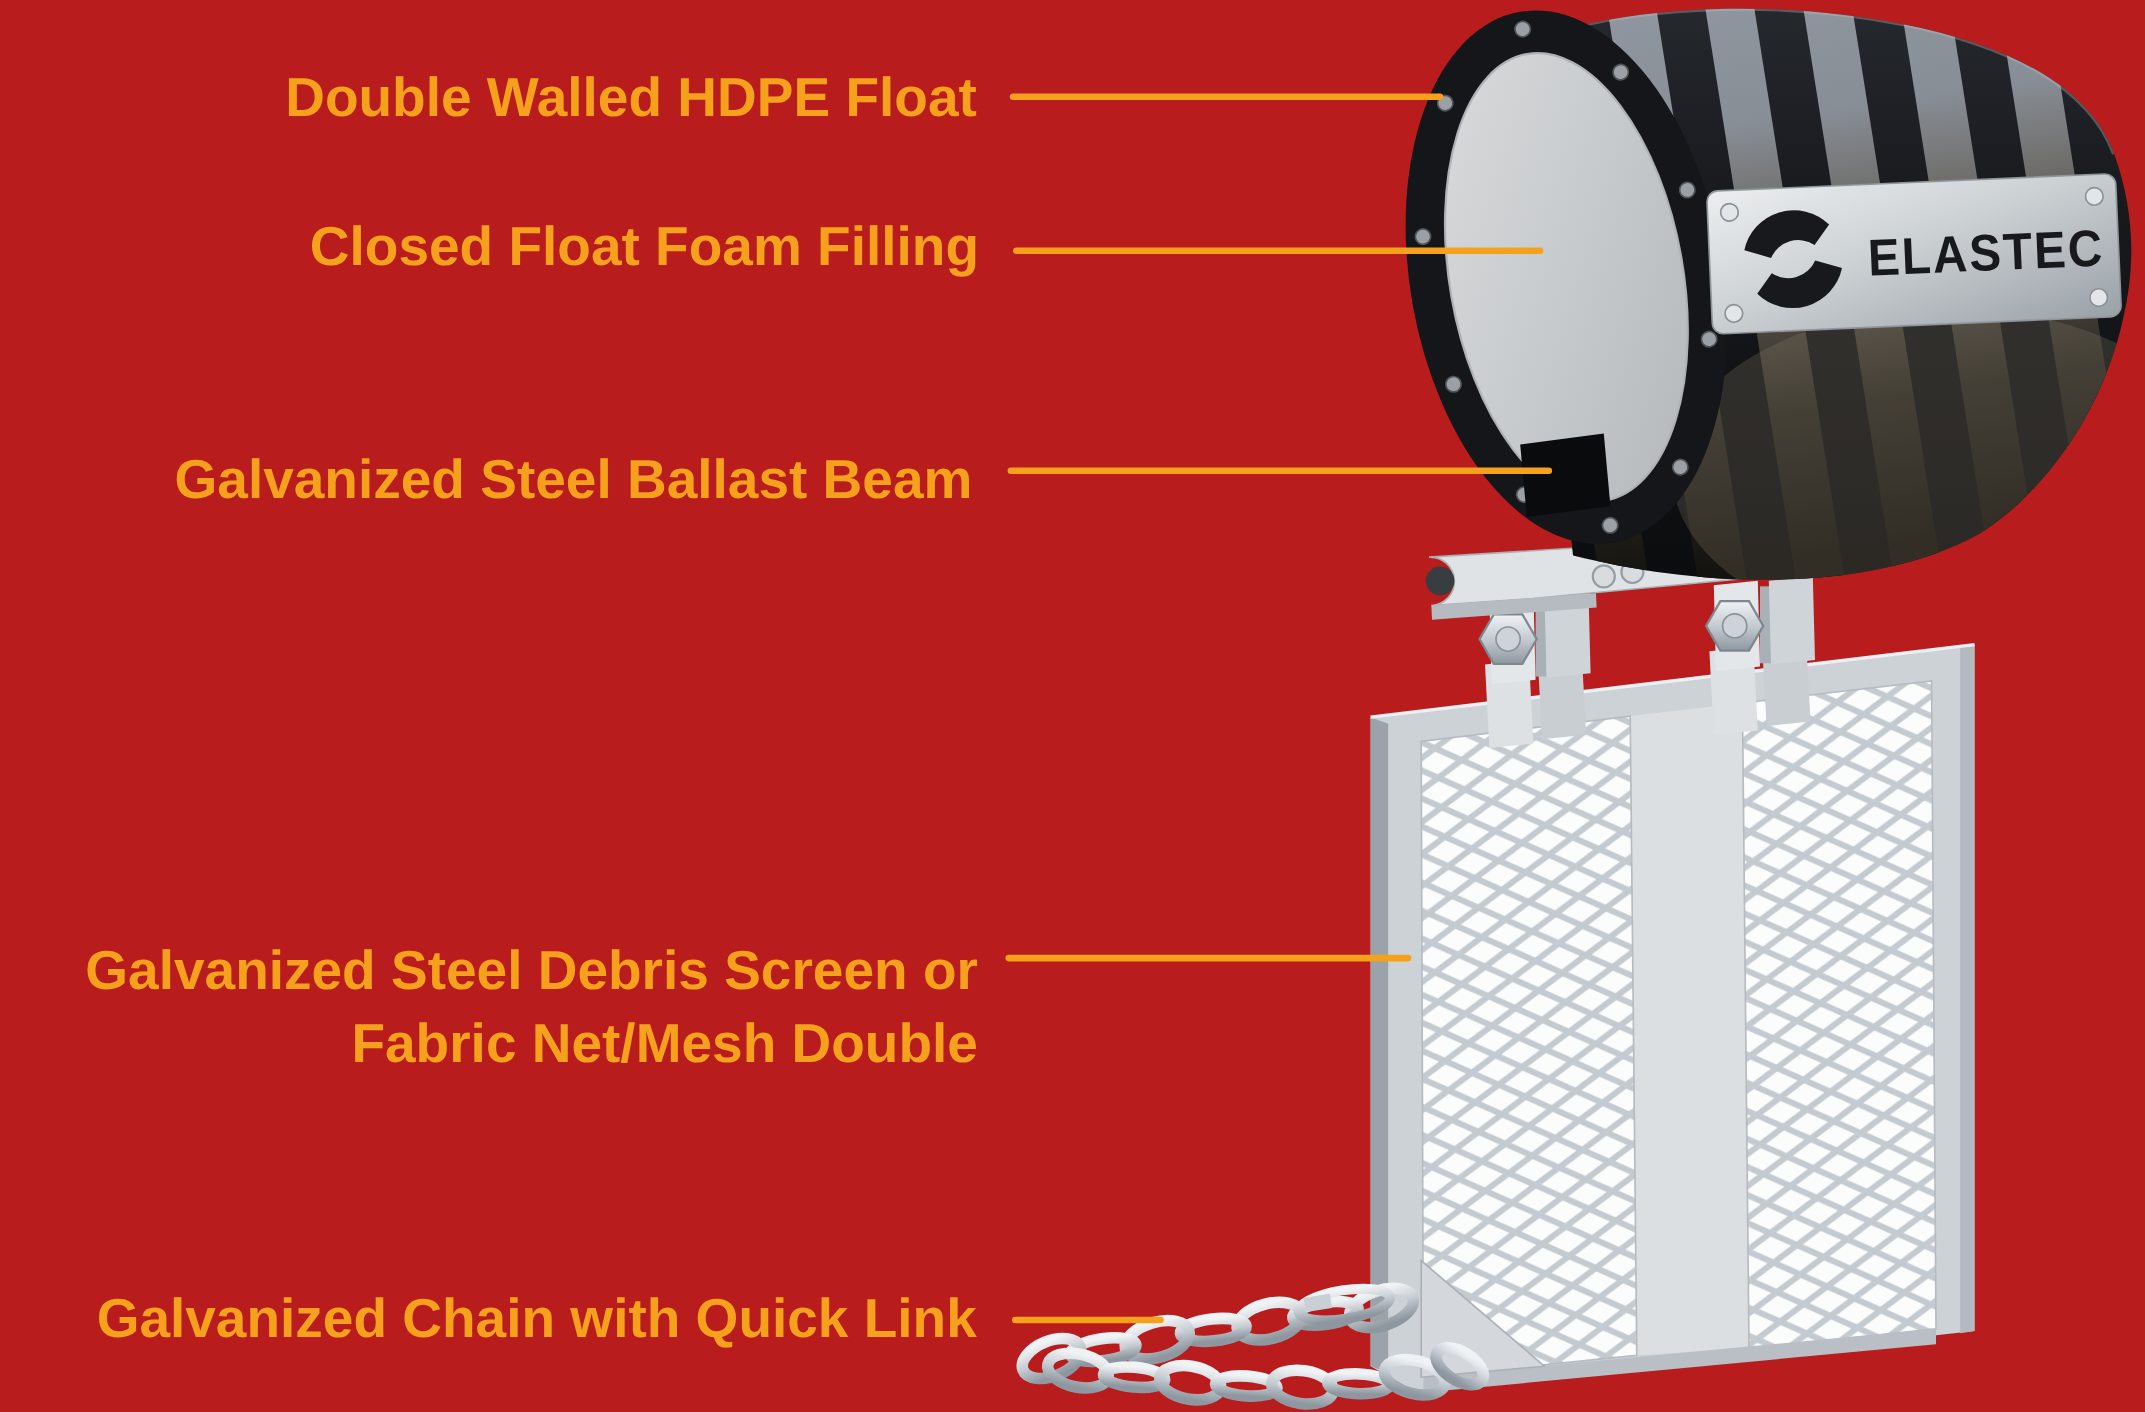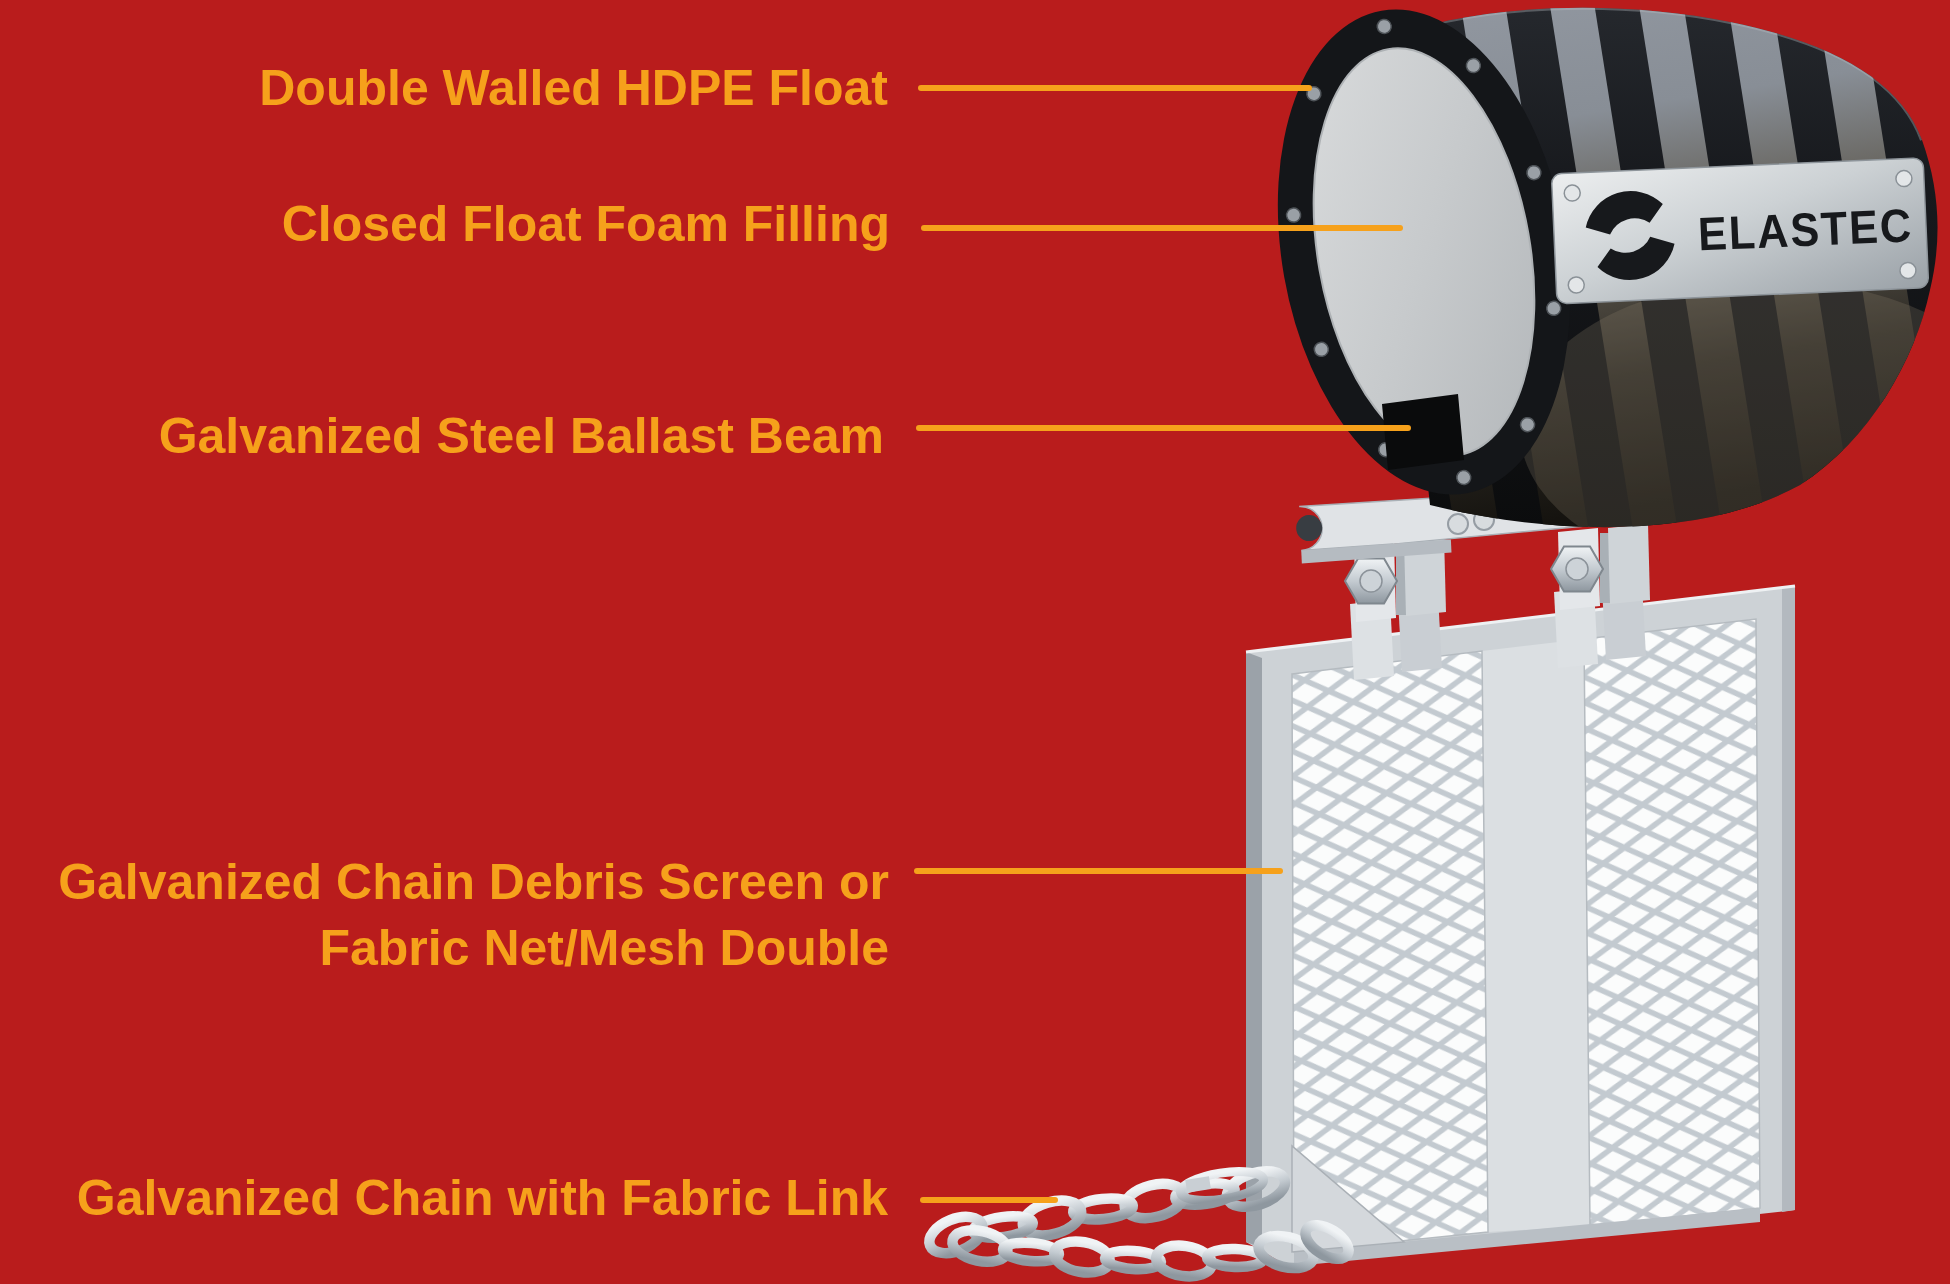--- a/index.html
+++ b/index.html
@@ -29,24 +29,24 @@
 </style>
 </head>
 <body>
 
 <div class="stage">
 
   <div class="callout lbl-float">Double Walled HDPE Float</div>
   <div class="callout lbl-foam">Closed Float Foam Filling</div>
   <div class="callout lbl-ballast">Galvanized Steel Ballast Beam</div>
   <div class="callout lbl-screen">
-    <div>Galvanized Chain Debris Screen or</div>
+    <div>Galvanized Steel Debris Screen or</div>
     <div>Fabric Net/Mesh Double</div>
   </div>
-  <div class="callout lbl-chain">Galvanized Chain with Fabric Link</div>
+  <div class="callout lbl-chain">Galvanized Chain with Quick Link</div>
 
   <div class="leader ln-float"></div>
   <div class="leader ln-foam"></div>
   <div class="leader ln-ballast"></div>
   <div class="leader ln-screen"></div>
   <div class="leader ln-chain"></div>
 
   <svg class="product" width="1950" height="1284" viewBox="0 0 1950 1284">
     <defs>
       <linearGradient id="capSilver" x1="0" y1="0" x2="1" y2="1">

